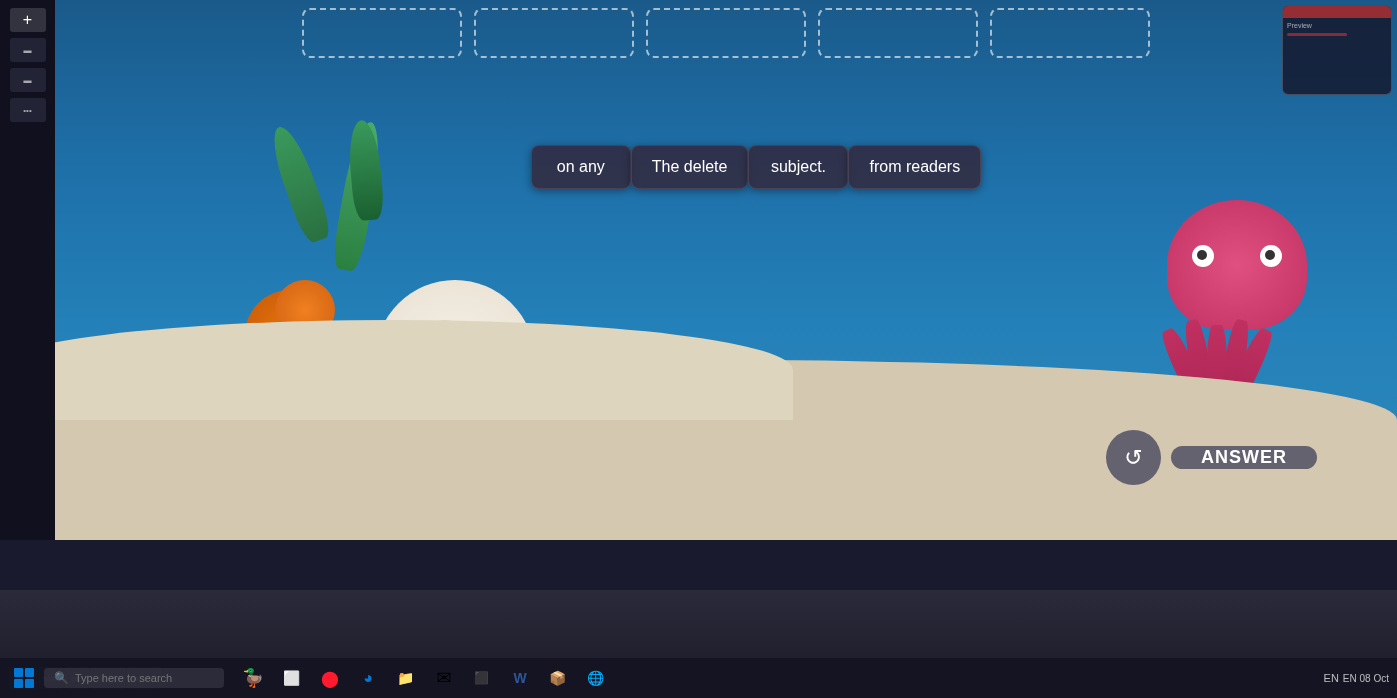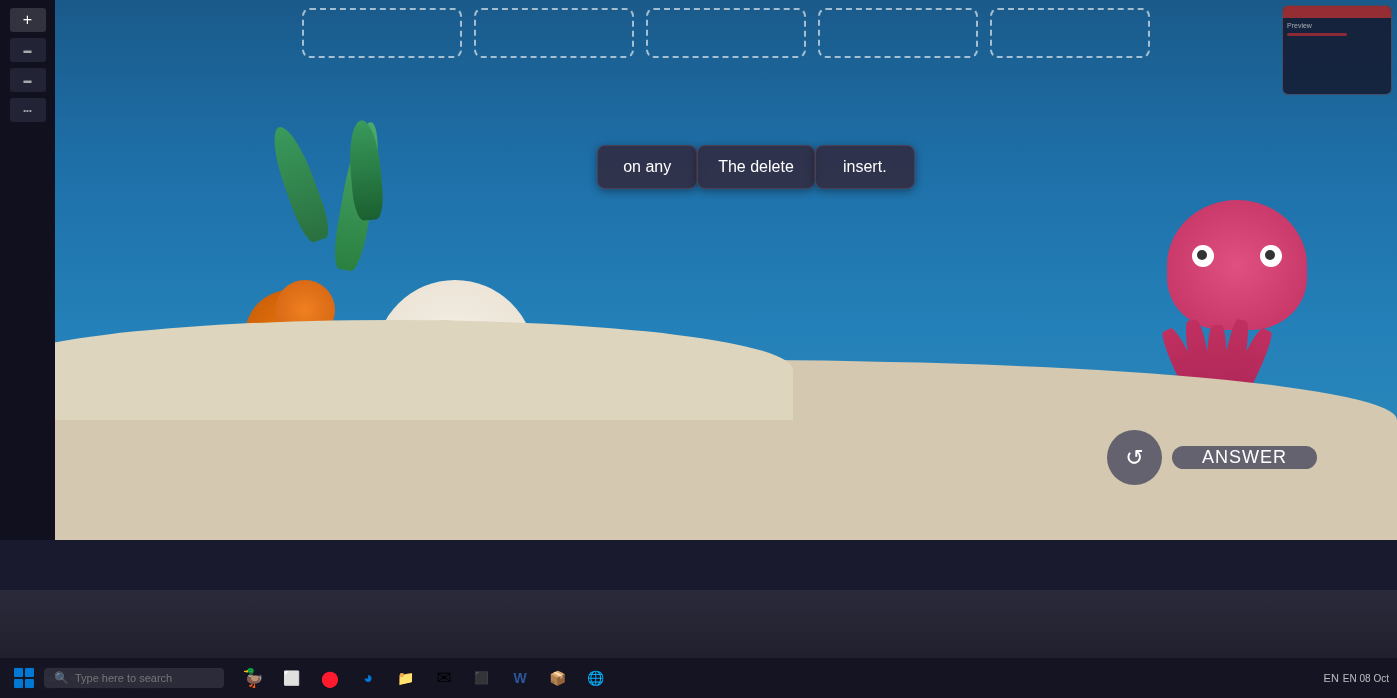--- a/index.html
+++ b/index.html
@@ -387,21 +387,21 @@
       font-size: 22px;
     }
 
     .btn-answer {
       background: rgba(80, 80, 100, 0.85);
       border: none;
       border-radius: 30px;
       padding: 1px 30px;
       color: white;
       font-size: 18px;
-      font-weight: normal;
+      font-weight: bold;
       cursor: pointer;
       letter-spacing: 1px;
     }
 
     
     .mini-preview {
       position: absolute;
       top: 5px;
       right: 5px;
       width: 110px;
@@ -433,21 +433,22 @@
     <div class="drop-zone"></div>
     <div class="drop-zone"></div>
     <div class="drop-zone"></div>
     <div class="drop-zone"></div>
     <div class="drop-zone"></div>
   </div>
 
   <div class="word-tiles-container">
     <div class="word-tile">on any</div>
     <div class="word-tile">The delete</div>
-    <div class="word-tile">insert.</div>
+    <div class="word-tile">subject.</div>
+    <div class="word-tile">from readers</div>
   </div>
 
   <div class="coral-left">
 
     <div class="seaweed">
       <div class="seaweed-blade"></div>
       <div class="seaweed-blade"></div>
       <div class="seaweed-blade"></div>
     </div>
 

